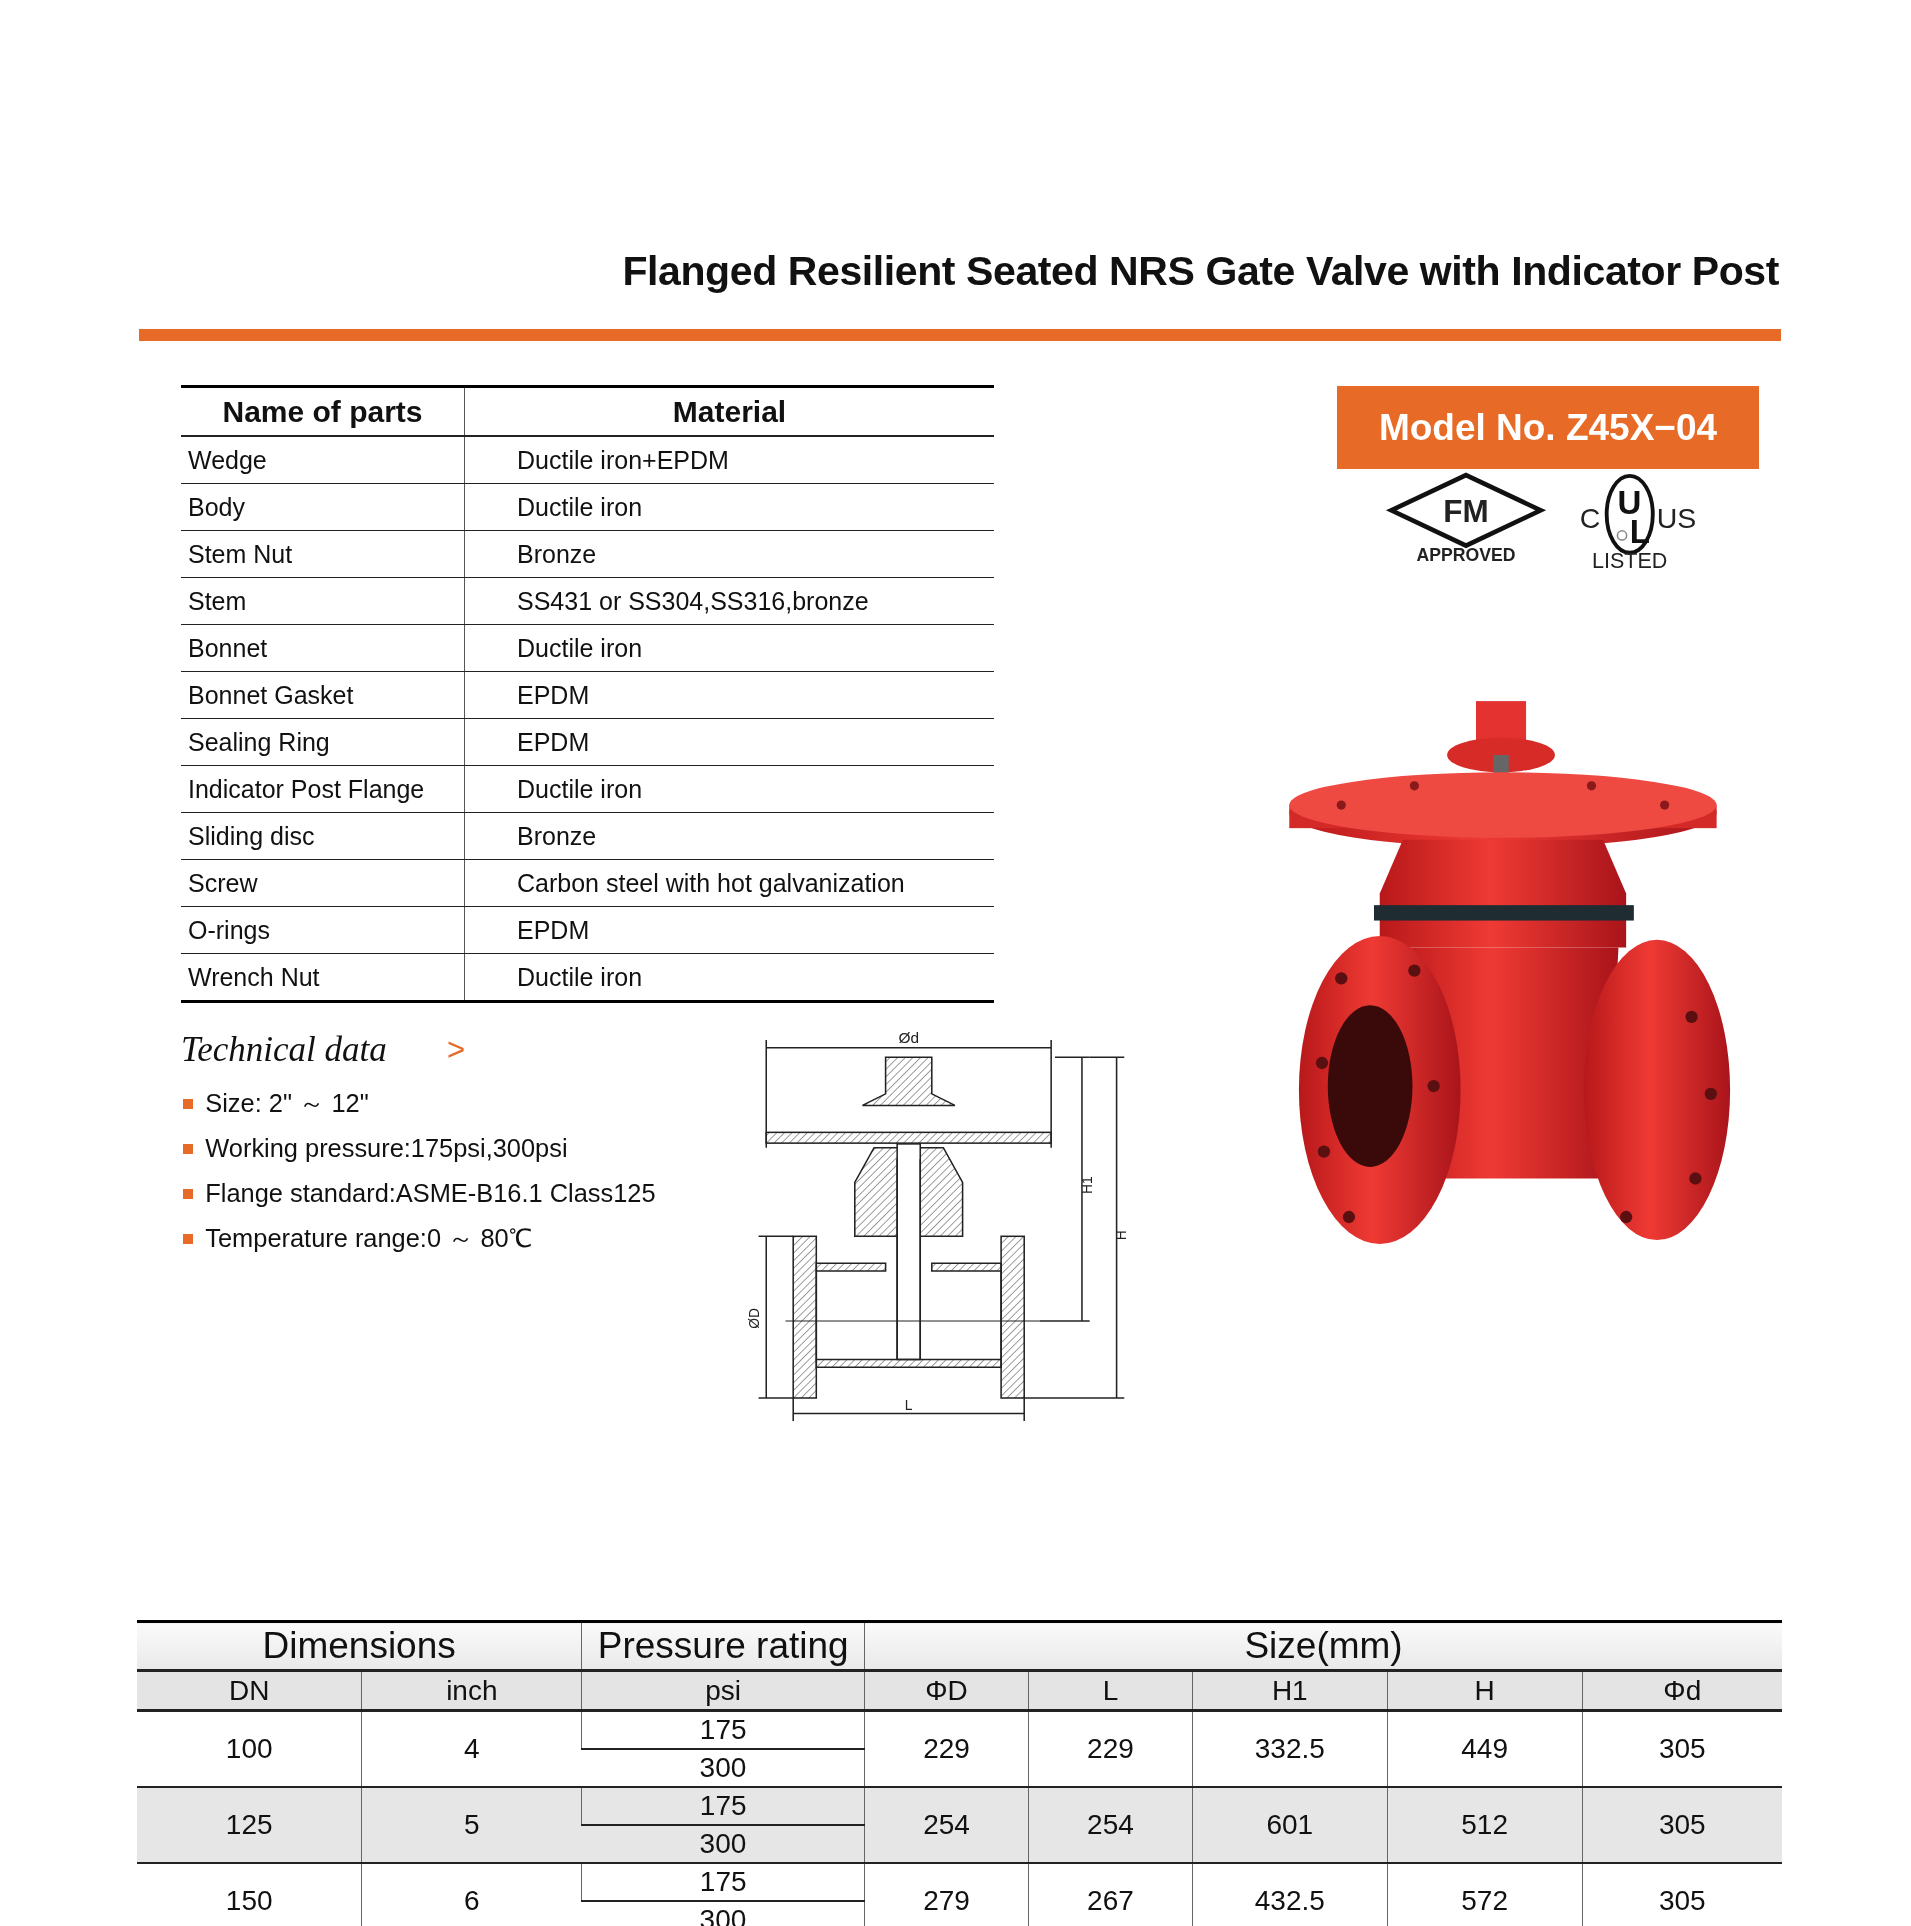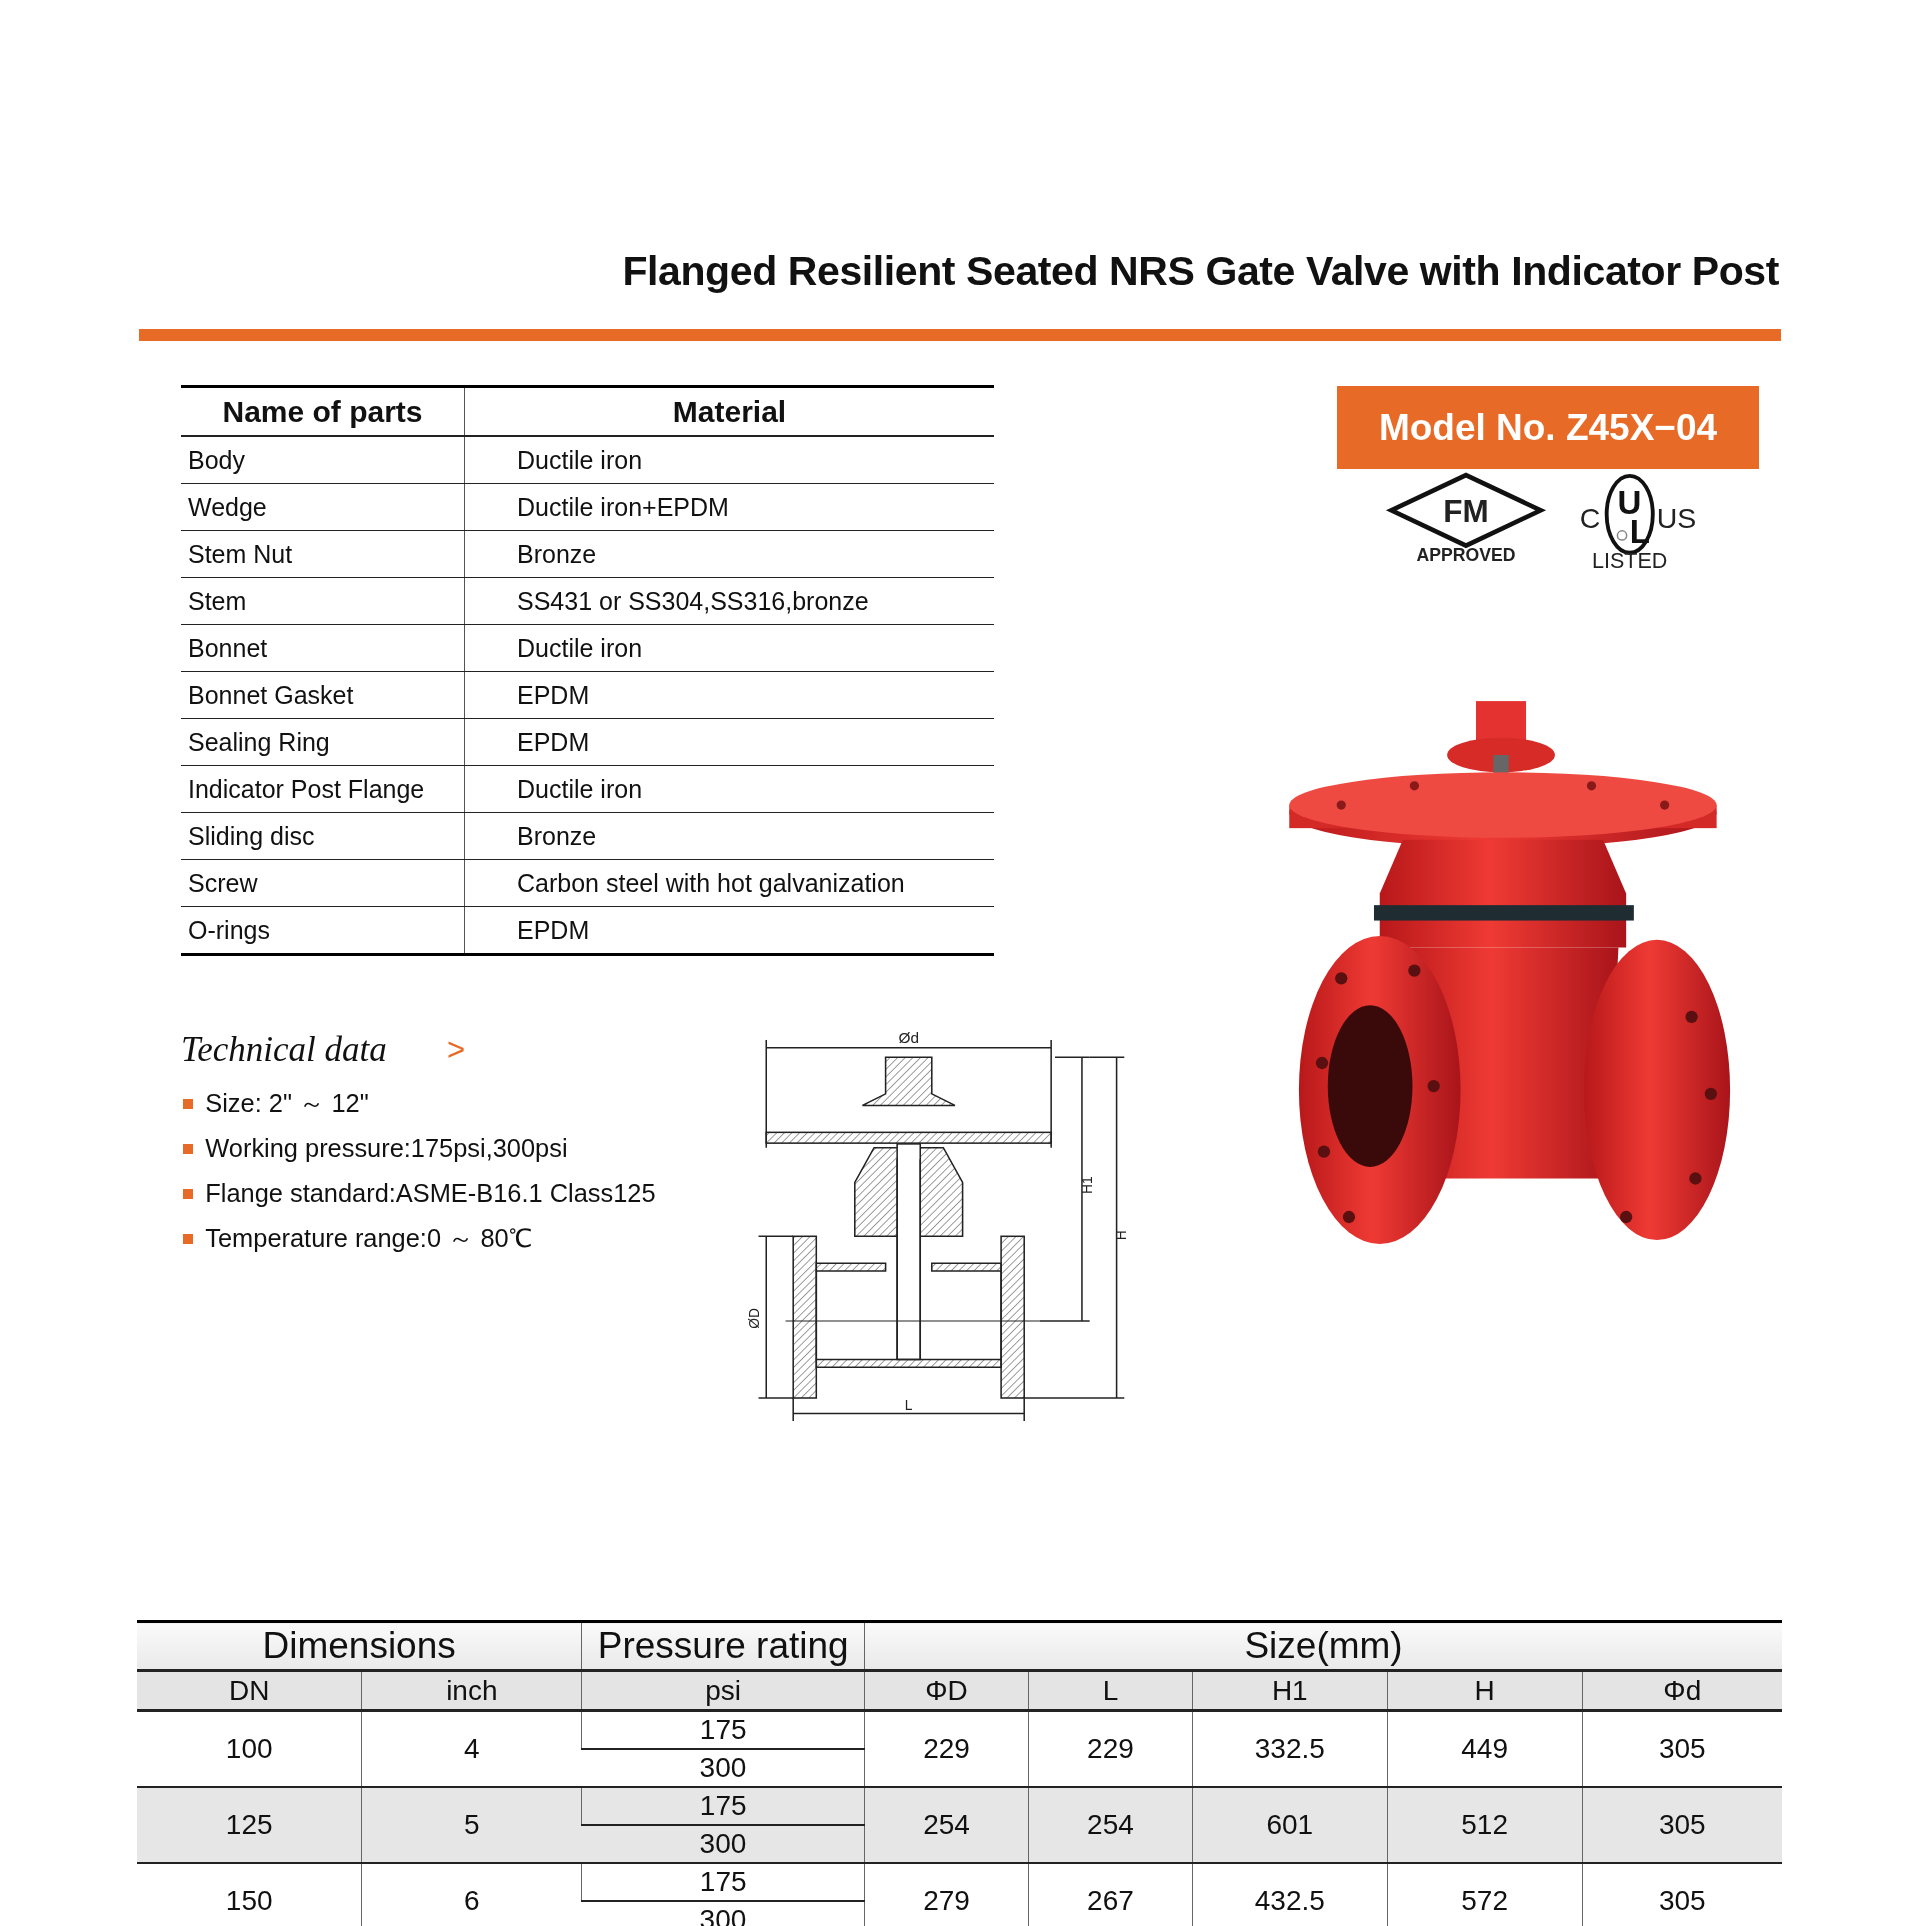--- a/index.html
+++ b/index.html
@@ -63,28 +63,28 @@
 
 <table class="abs parts">
   <thead>
     <tr>
       <th class="c1">Name of parts</th>
       <th>Material</th>
     </tr>
   </thead>
   <tbody>
     <tr>
+        <td class="c1">Wedge</td>
+        <td class="mat">Ductile iron+EPDM</td>
+      </tr>
+    <tr>
         <td class="c1">Body</td>
         <td class="mat">Ductile iron</td>
       </tr>
     <tr>
-        <td class="c1">Wedge</td>
-        <td class="mat">Ductile iron+EPDM</td>
-      </tr>
-    <tr>
         <td class="c1">Stem Nut</td>
         <td class="mat">Bronze</td>
       </tr>
     <tr>
         <td class="c1">Stem</td>
         <td class="mat">SS431 or SS304,SS316,bronze</td>
       </tr>
     <tr>
         <td class="c1">Bonnet</td>
         <td class="mat">Ductile iron</td>
@@ -105,20 +105,24 @@
         <td class="c1">Sliding disc</td>
         <td class="mat">Bronze</td>
       </tr>
     <tr>
         <td class="c1">Screw</td>
         <td class="mat">Carbon steel with hot galvanization</td>
       </tr>
     <tr>
         <td class="c1">O-rings</td>
         <td class="mat">EPDM</td>
+      </tr>
+    <tr>
+        <td class="c1">Wrench Nut</td>
+        <td class="mat">Ductile iron</td>
       </tr>
   </tbody>
 </table>
 
 <div class="abs badge">Model No. Z45X−04</div>
 
 <div class="abs cert" style="left:1385px;top:472px;">
   <svg width="162" height="92" viewBox="0 0 420 240">
     <polygon points="210,8 405,100 210,192 15,100" fill="none" stroke="#111" stroke-width="12"></polygon>
     <text x="210" y="130" text-anchor="middle" font-family="Liberation Sans, sans-serif" font-weight="bold" font-size="82" fill="#222">FM</text>

